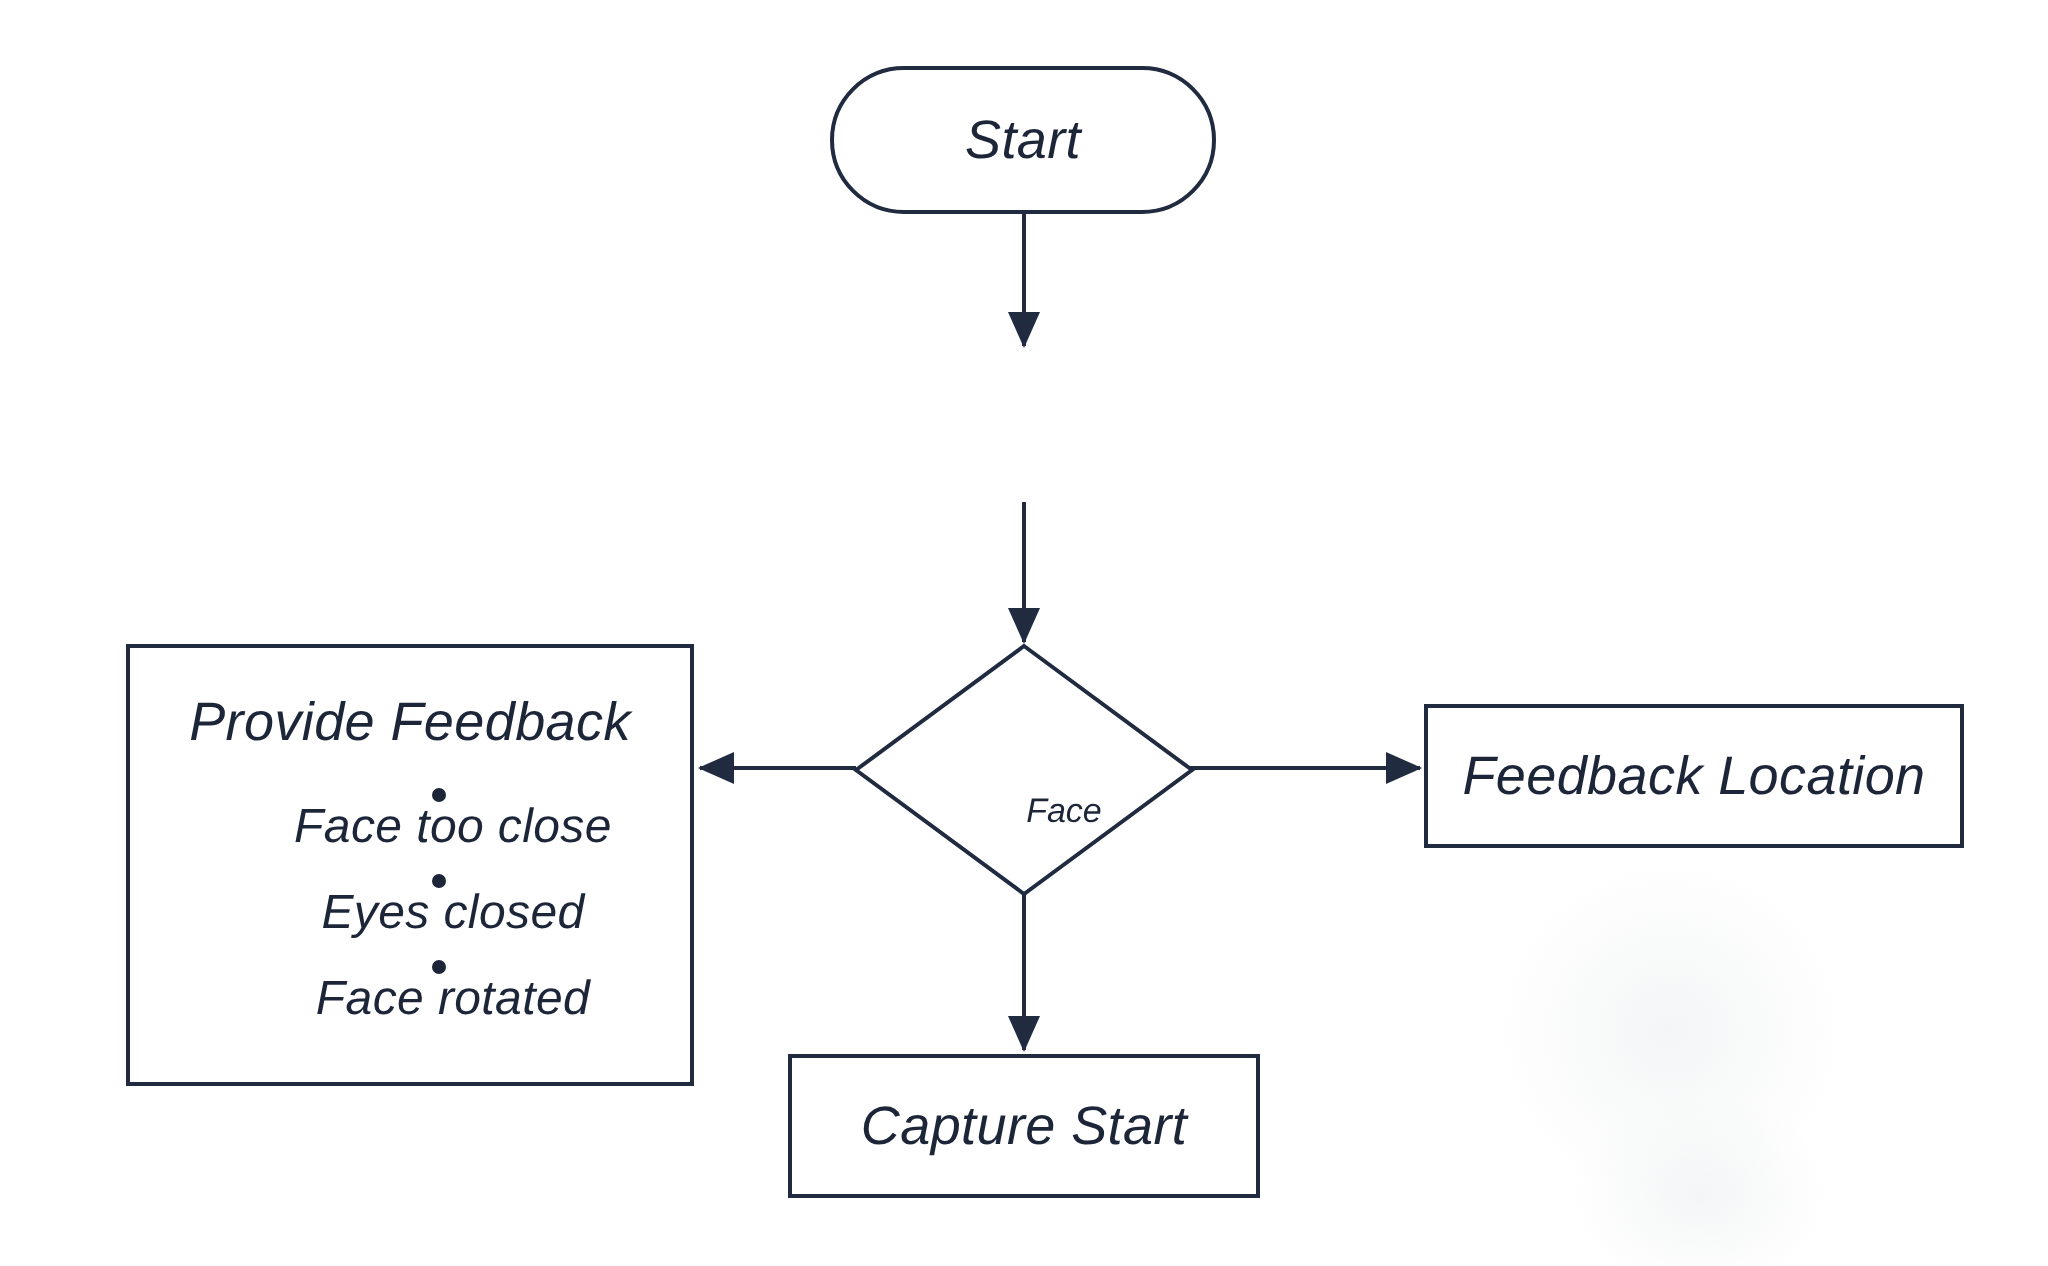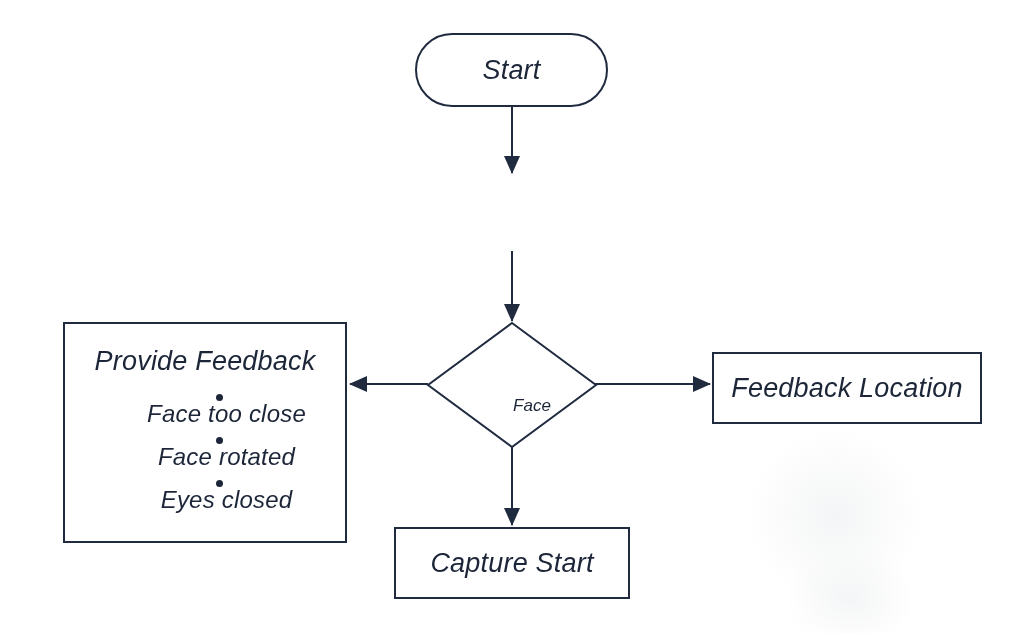--- a/index.html
+++ b/index.html
@@ -81,25 +81,25 @@
     <div class="feedback-title">
       <div>Provide Feedback</div>
     </div>
     <ul class="feedback-list">
       <li>
         <span class="bullet-dot"></span>
         <span>Face too close</span>
       </li>
       <li>
         <span class="bullet-dot"></span>
-        <span>Face rotated</span>
+        <span>Eyes closed</span>
       </li>
       <li>
         <span class="bullet-dot"></span>
-        <span>Eyes closed</span>
+        <span>Face rotated</span>
       </li>
     </ul>
   </div>
 
   <div class="node" style="left:712px;top:352px;width:270px;height:72px">
     <span class="label">Feedback Location</span>
   </div>
 
   <div class="node" style="left:394px;top:527px;width:236px;height:72px">
     <span class="label">Capture Start</span>

